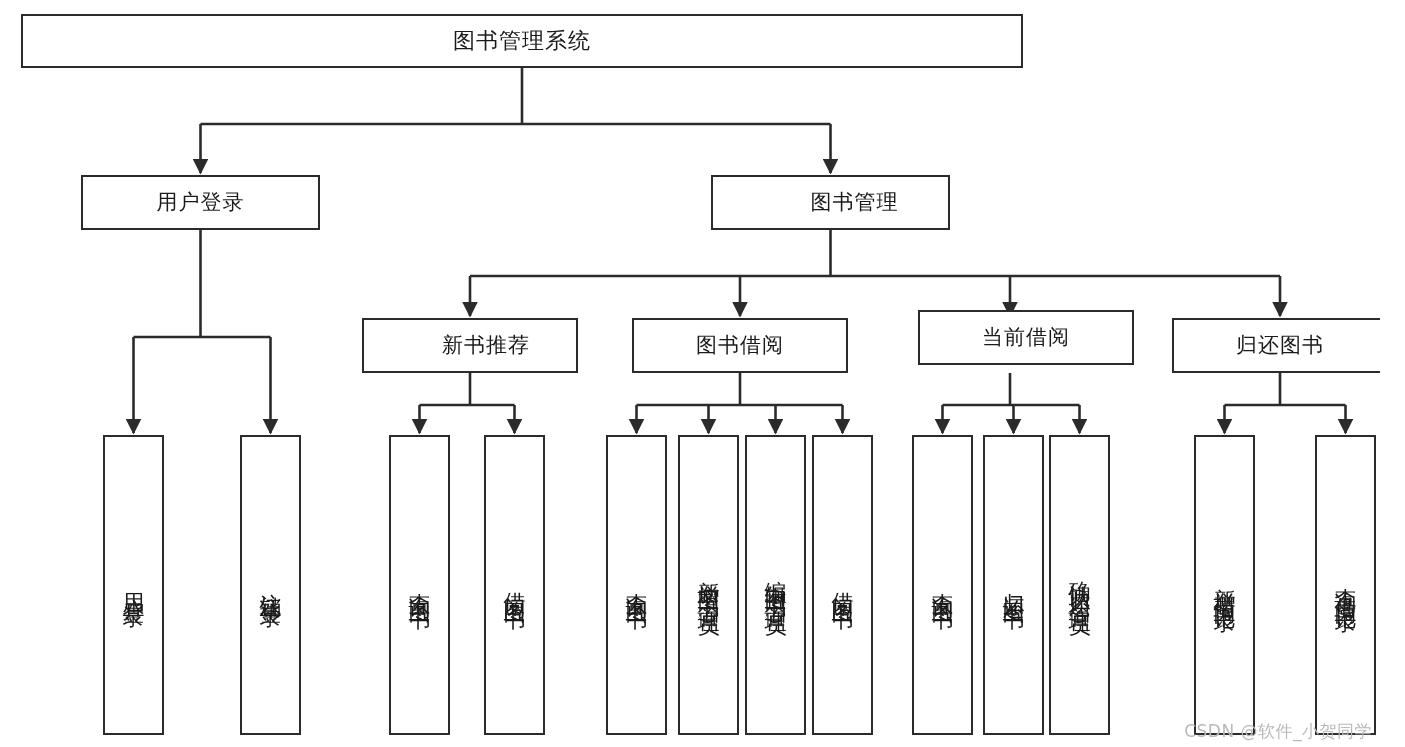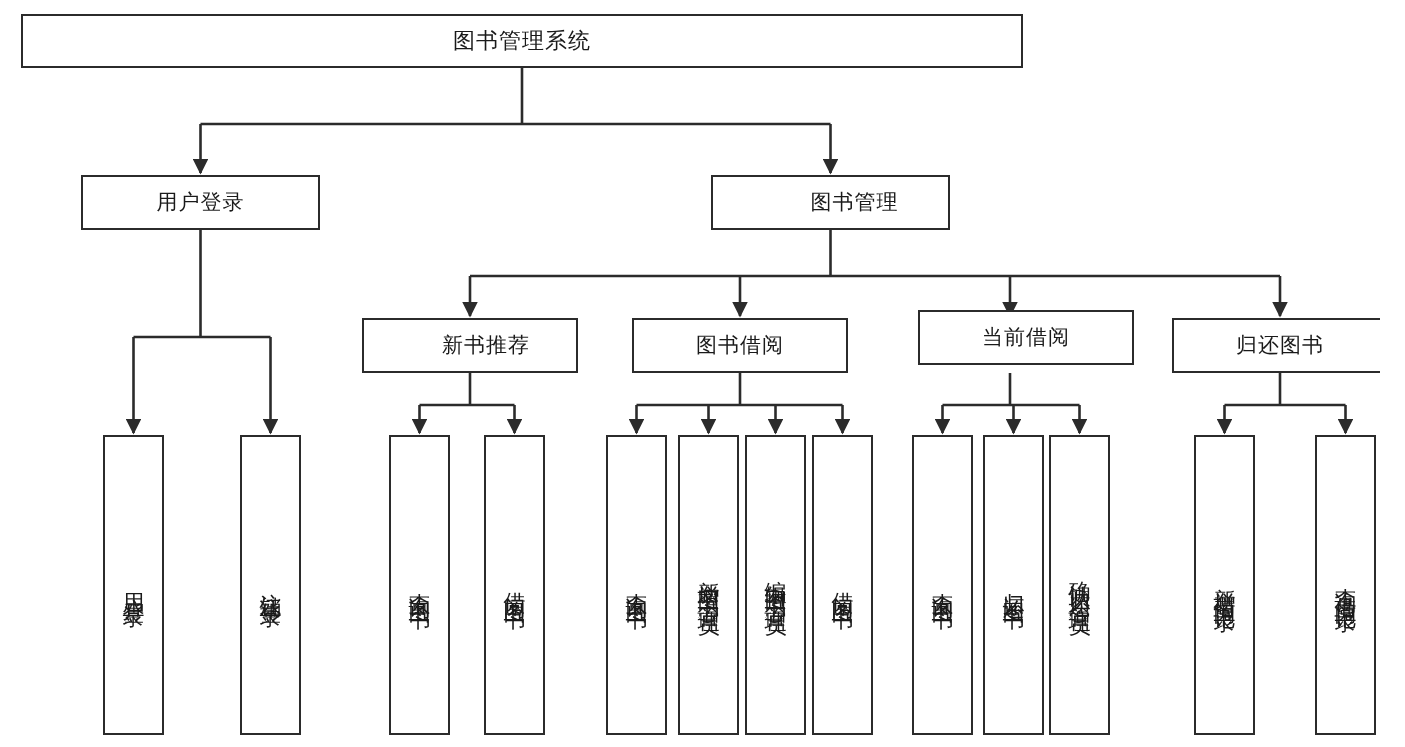--- a/index.html
+++ b/index.html
@@ -177,13 +177,14 @@
         <span class="lbl">确认归还（管理员）</span>
       </div>
       <div class="node vert" style="left: 1194px; top: 435px; width: 61px; height: 300px;">
         <span class="lbl">新增借阅记录</span>
       </div>
       <div class="node vert" style="left: 1315px; top: 435px; width: 61px; height: 300px;">
         <span class="lbl">查询借阅记录</span>
       </div>
     </div>
 
+  <div id="watermark">CSDN @软件_小贺同学</div>
 </div>
 
 </body></html>

